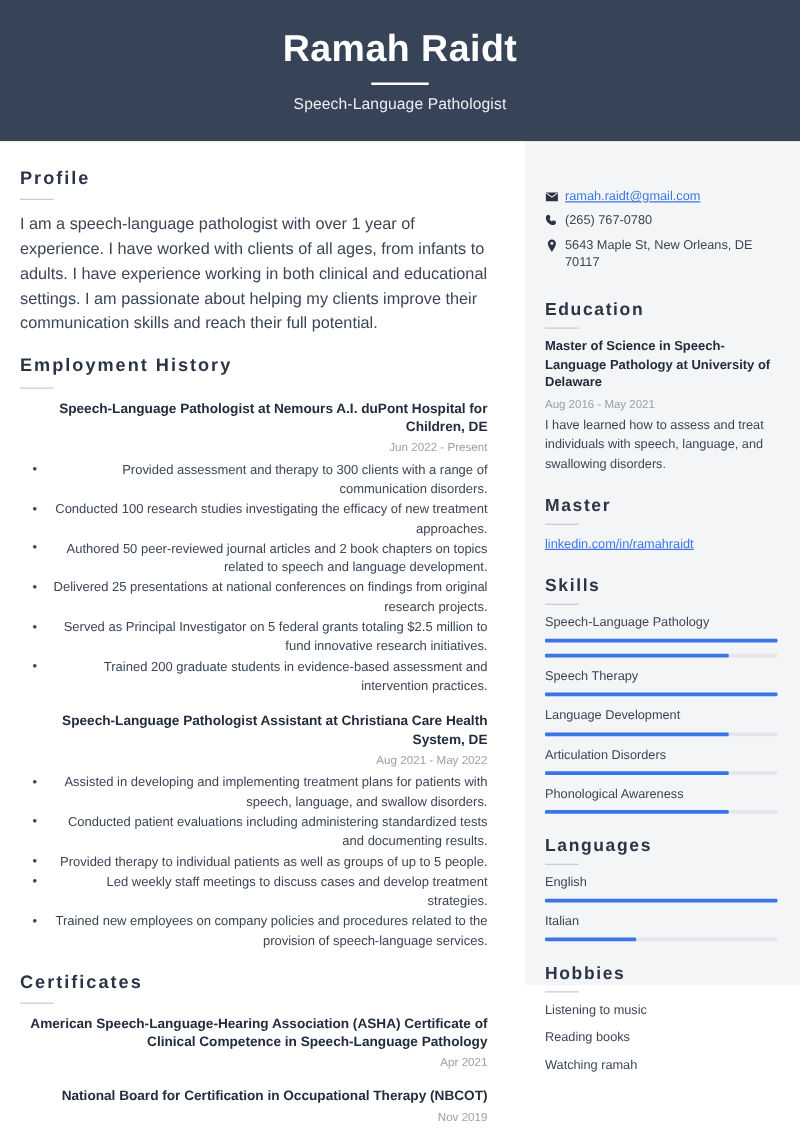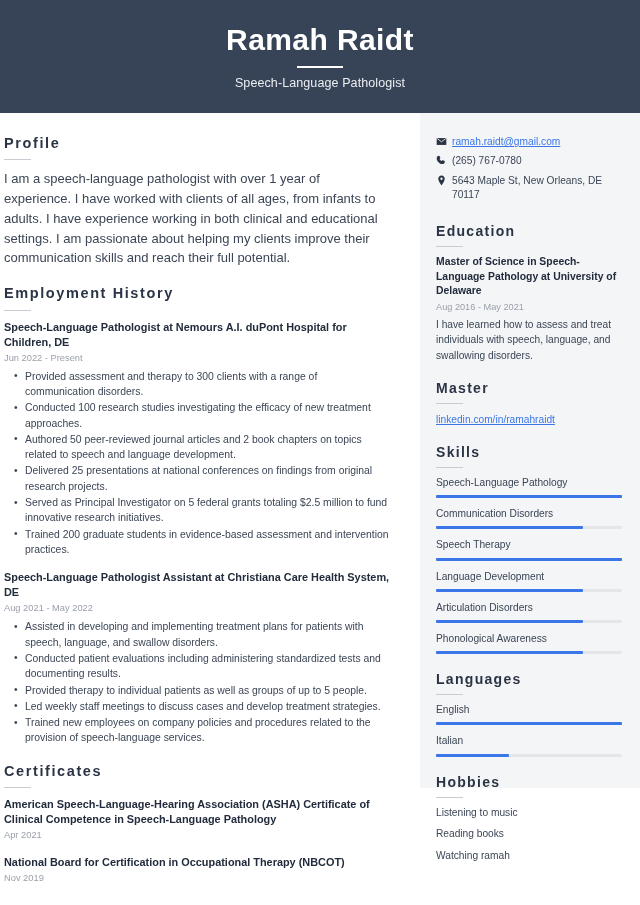--- a/index.html
+++ b/index.html
@@ -56,27 +56,27 @@
   .body {
     flex: 1 1 auto;
     display: flex;
     align-items: stretch;
     min-height: 0;
   }
   .col-main {
     width: 420px;
     flex: 0 0 420px;
     background: #ffffff;
-    padding: 22px 30px 0 4px;
+    padding: 22px 30px 0 16px;
   }
   .col-side {
     width: 220px;
     flex: 0 0 220px;
     background: #f4f5f7;
-    padding: 22px 18px 0 16px;
+    padding: 38px 18px 0 16px;
   }
 
   
   .section { margin-bottom: 17px; }
   .section-heading {
     font-size: 14.5px;
     font-weight: bold;
     letter-spacing: 1.6px;
     color: #2b3445;
     line-height: 1.2;
@@ -90,21 +90,21 @@
   .side .section-heading { font-size: 14px; letter-spacing: 1.3px; }
   .side .section-rule { margin: 6px 0 8px 0; }
 
   
   .paragraph {
     font-size: 13px;
     line-height: 1.52;
     color: #3b4555;
   }
 
-  .entry { margin-bottom: 13px; }
+  .entry { margin-bottom: 13px; text-align: right; }
   .entry:last-child { margin-bottom: 0; }
   .entry-title {
     font-size: 10.9px;
     font-weight: bold;
     color: #222c3c;
     line-height: 1.38;
   }
   .entry-date {
     font-size: 9.3px;
     color: #9aa0ab;
@@ -340,21 +340,20 @@
         <div class="section-heading">Skills</div>
         <div class="section-rule"></div>
 
         <div class="rated-item">
           <div class="rated-label">Speech-Language Pathology</div>
           <div class="rated-track">
             <div class="rated-fill" style="width: 100%;"></div>
           </div>
         </div>
         <div class="rated-item">
-          <div class="rated-label">Communication Disorders</div>
           <div class="rated-track">
             <div class="rated-fill" style="width: 79%;"></div>
           </div>
         </div>
         <div class="rated-item">
           <div class="rated-label">Speech Therapy</div>
           <div class="rated-track">
             <div class="rated-fill" style="width: 100%;"></div>
           </div>
         </div>

